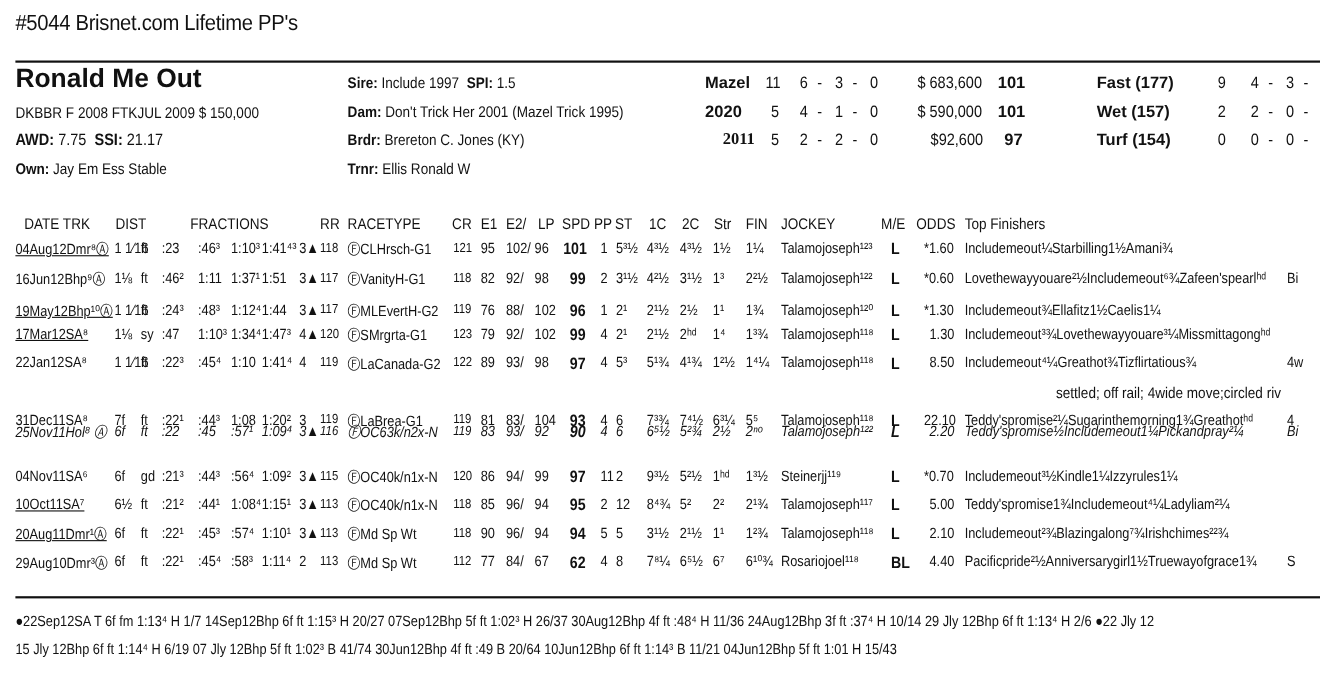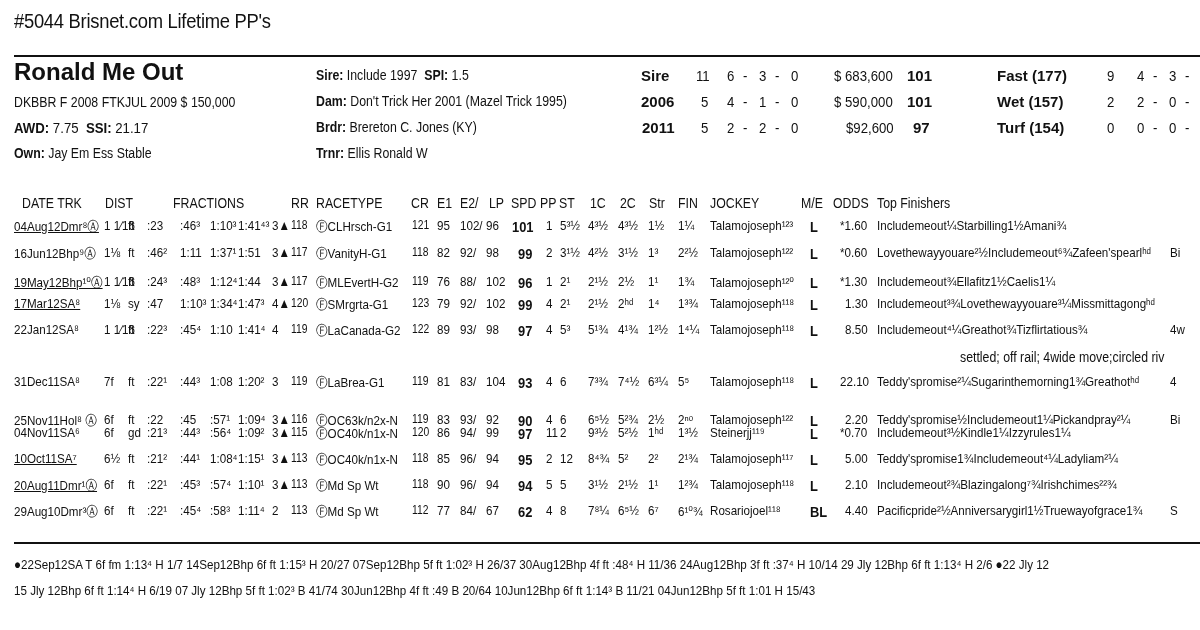--- a/index.html
+++ b/index.html
@@ -57,43 +57,43 @@
 </div>
 <div class="hdr-line" style="left:316px;top:119px;">
   <b>Brdr:</b> <span>Brereton C. Jones (KY)</span>
 </div>
 <div class="hdr-line" style="left:316px;top:145px;">
   <b>Trnr:</b> <span>Ellis Ronald W</span>
 </div>
 
 <div>
   <div class="stats" style="left:641px;top:67px;">
-    <span class="lbl" style="position:absolute;left:0;">Sire</span>
+    <span class="lbl" style="position:absolute;left:0;">Mazel</span>
     <span class="cell" style="position:absolute;left:55px;">11</span>
     <span class="cell" style="position:absolute;left:86px;">6</span>
     <span class="cell" style="position:absolute;left:102px;">-</span>
     <span class="cell" style="position:absolute;left:118px;">3</span>
     <span class="cell" style="position:absolute;left:134px;">-</span>
     <span class="cell" style="position:absolute;left:150px;">0</span>
     <span class="cell" style="position:absolute;left:193px;">$ 683,600</span>
     <span class="lbl" style="position:absolute;left:266px;">101</span>
   </div>
   <div class="stats" style="left:641px;top:93px;">
-    <span class="lbl" style="position:absolute;left:0;">2006</span>
+    <span class="lbl" style="position:absolute;left:0;">2020</span>
     <span class="cell" style="position:absolute;left:60px;">5</span>
     <span class="cell" style="position:absolute;left:86px;">4</span>
     <span class="cell" style="position:absolute;left:102px;">-</span>
     <span class="cell" style="position:absolute;left:118px;">1</span>
     <span class="cell" style="position:absolute;left:134px;">-</span>
     <span class="cell" style="position:absolute;left:150px;">0</span>
     <span class="cell" style="position:absolute;left:193px;">$ 590,000</span>
     <span class="lbl" style="position:absolute;left:266px;">101</span>
   </div>
   <div class="stats" style="left:641px;top:119px;">
-    <span class="lbl" style="position:absolute;left:1px;">2011</span>
+    <span class="lbl" style="position:absolute;left:16px;font-family:Liberation Serif, serif;">2011</span>
     <span class="cell" style="position:absolute;left:60px;">5</span>
     <span class="cell" style="position:absolute;left:86px;">2</span>
     <span class="cell" style="position:absolute;left:102px;">-</span>
     <span class="cell" style="position:absolute;left:118px;">2</span>
     <span class="cell" style="position:absolute;left:134px;">-</span>
     <span class="cell" style="position:absolute;left:150px;">0</span>
     <span class="cell" style="position:absolute;left:205px;">$92,600</span>
     <span class="lbl" style="position:absolute;left:272px;">97</span>
   </div>
 
@@ -308,21 +308,21 @@
       <span class="c" style="left: 588px;">7³¾</span>
       <span class="c" style="left: 618px;">7⁴½</span>
       <span class="c" style="left: 648px;">6³¼</span>
       <span class="c" style="left: 678px;">5⁵</span>
       <span class="c" style="left: 710px;">Talamojoseph¹¹⁸</span>
       <span class="c b" style="left: 810px;">L</span>
       <span class="c" style="left: 840px;">22.10</span>
       <span class="c" style="left: 877px;">Teddy'spromise²¼Sugarinthemorning1¾Greathotʰᵈ</span>
       <span class="c" style="left: 1170px;">4</span>
     </div>
-    <div class="row" style="top: 412px;">
+    <div class="row" style="top: 384px; font-style: italic;">
       <span class="c" style="left: 14px;">25Nov11Hol⁸ Ⓐ</span>
       <span class="c" style="left: 104px;">6f</span>
       <span class="c" style="left: 128px;">ft</span>
       <span class="c" style="left: 147px;">:22</span>
       <span class="c" style="left: 180px;">:45</span>
       <span class="c" style="left: 210px;">:57¹</span>
       <span class="c" style="left: 238px;">1:09⁴</span>
       <span class="c" style="left: 272px;">3▲</span>
       <span class="c sm" style="left: 291px;">116</span>
       <span class="c" style="left: 316px;">ⒻOC63k/n2x-N</span>

